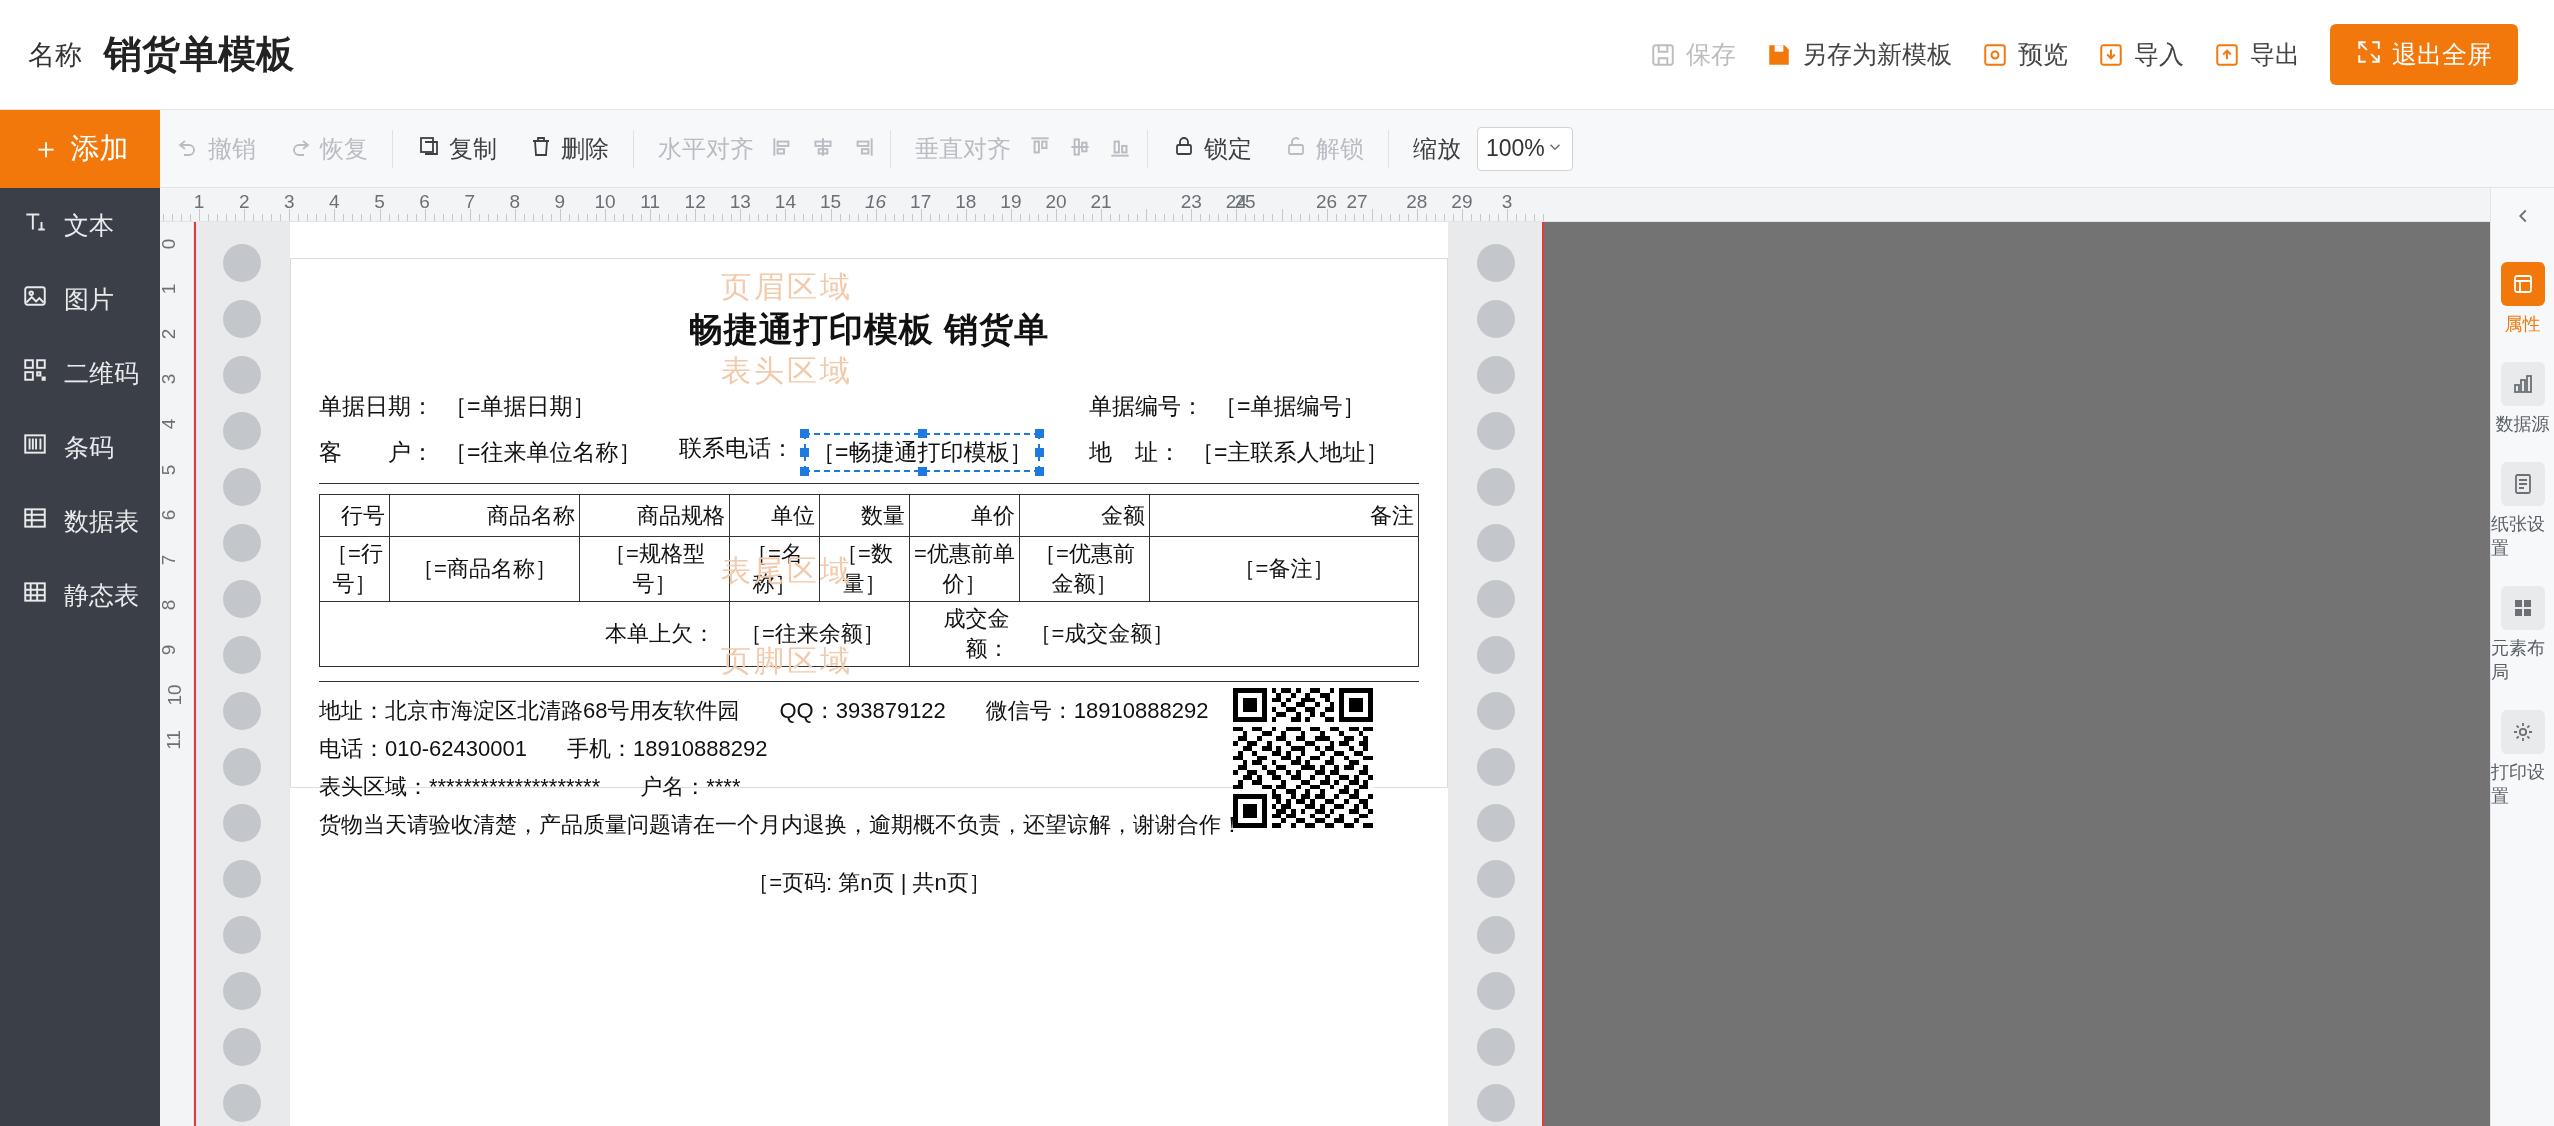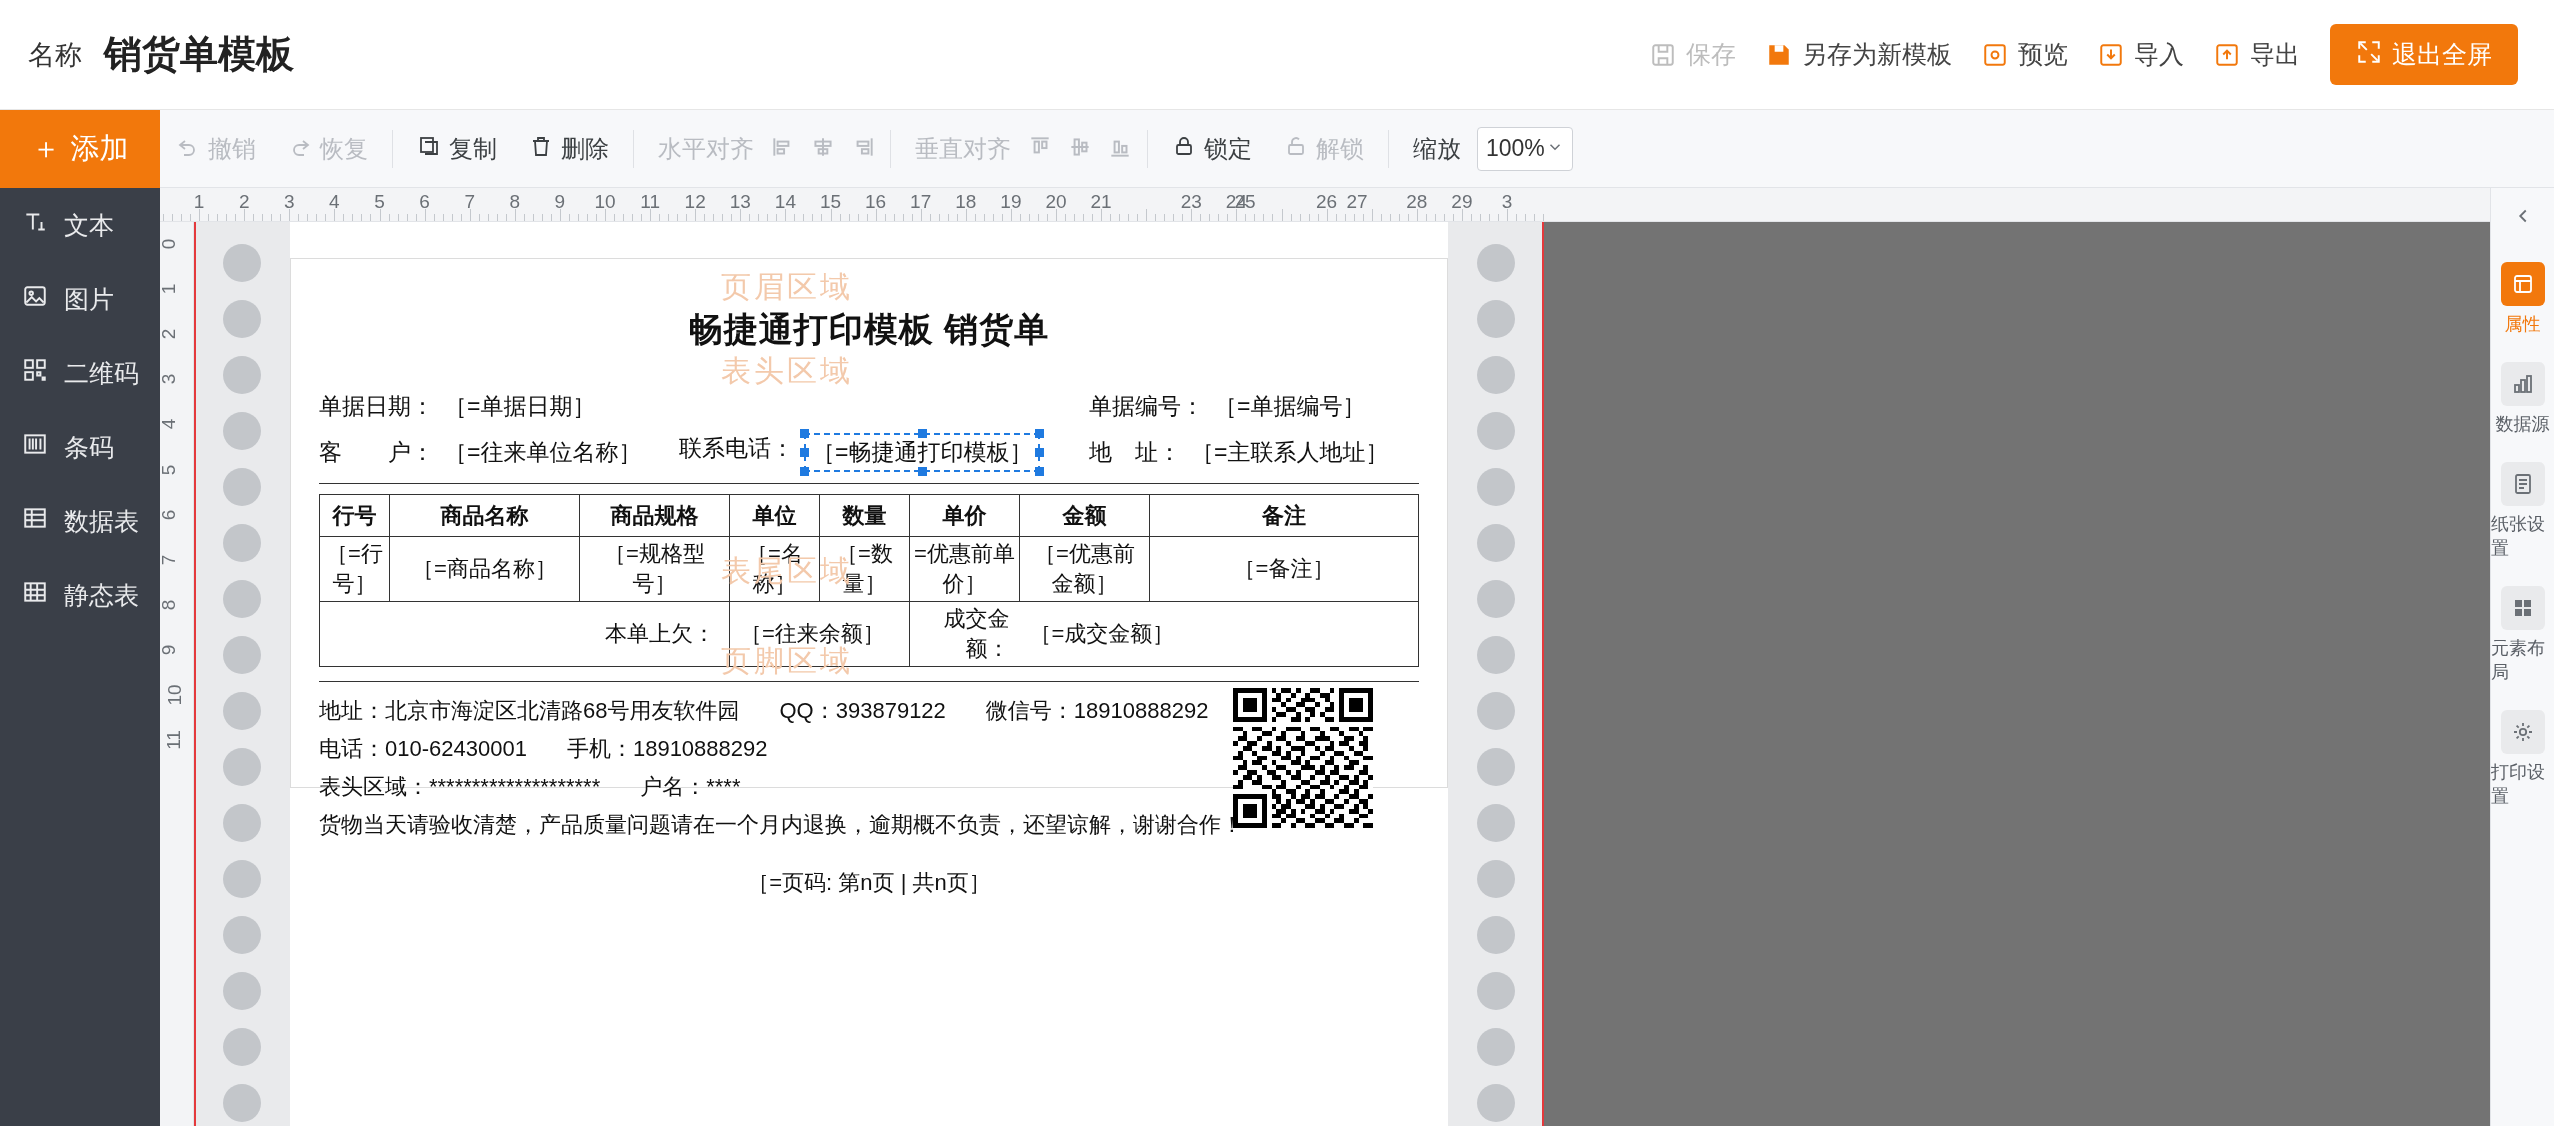--- a/index.html
+++ b/index.html
@@ -146,21 +146,21 @@
   .h-ml{left:-6px;top:50%;margin-top:-4px}.h-mr{right:-6px;top:50%;margin-top:-4px}
   .h-bl{left:-6px;bottom:-6px}.h-bc{left:50%;bottom:-6px;margin-left:-4px}.h-br{right:-6px;bottom:-6px}
   table.grid {
     margin: 10px 28px 0 28px; width: calc(100% - 56px);
     border-collapse: collapse; font-size: 22px; color: #111;
   }
   table.grid th, table.grid td {
     border: 1px solid #333; text-align: center; height: 42px; padding: 2px 4px;
     font-weight: normal;
   }
-  table.grid th { font-weight: bold; }
+  table.grid th { font-weight: normal; text-align: right; }
   .footinfo {
     margin: 14px 28px 0 28px; font-size: 22px; color: #111; line-height: 38px;
     border-top: 1px solid #333; padding-top: 10px; position: relative;
   }
   .footinfo .line { display: flex; gap: 40px; }
   .qr { position: absolute; right: 46px; top: 6px; width: 140px; height: 140px; }
   .pager { text-align: center; font-size: 22px; color: #111; margin-top: 24px; }
   
   .rightrail {
     position: absolute; top: 188px; right: 0; width: 64px; bottom: 0;
@@ -529,21 +529,21 @@
       <div class="hr-tick" style="left: 634.42px; height: 7px;"></div>
       <div class="hr-tick" style="left: 643.44px; height: 7px;"></div>
       <div class="hr-tick" style="left: 652.46px; height: 7px;"></div>
       <div class="hr-tick" style="left: 661.48px; height: 7px;"></div>
       <div class="hr-num" style="left: 670.5px;">15</div>
       <div class="hr-tick" style="left: 670.5px; height: 12px;"></div>
       <div class="hr-tick" style="left: 679.52px; height: 7px;"></div>
       <div class="hr-tick" style="left: 688.54px; height: 7px;"></div>
       <div class="hr-tick" style="left: 697.56px; height: 7px;"></div>
       <div class="hr-tick" style="left: 706.58px; height: 7px;"></div>
-      <div class="hr-num" style="left: 715.6px;">16</div>
+      <div class="hr-num" style="left: 715.6px; font-style: italic;">16</div>
       <div class="hr-tick" style="left: 715.6px; height: 12px;"></div>
       <div class="hr-tick" style="left: 724.62px; height: 7px;"></div>
       <div class="hr-tick" style="left: 733.64px; height: 7px;"></div>
       <div class="hr-tick" style="left: 742.66px; height: 7px;"></div>
       <div class="hr-tick" style="left: 751.68px; height: 7px;"></div>
       <div class="hr-num" style="left: 760.7px;">17</div>
       <div class="hr-tick" style="left: 760.7px; height: 12px;"></div>
       <div class="hr-tick" style="left: 769.72px; height: 7px;"></div>
       <div class="hr-tick" style="left: 778.74px; height: 7px;"></div>
       <div class="hr-tick" style="left: 787.76px; height: 7px;"></div>

